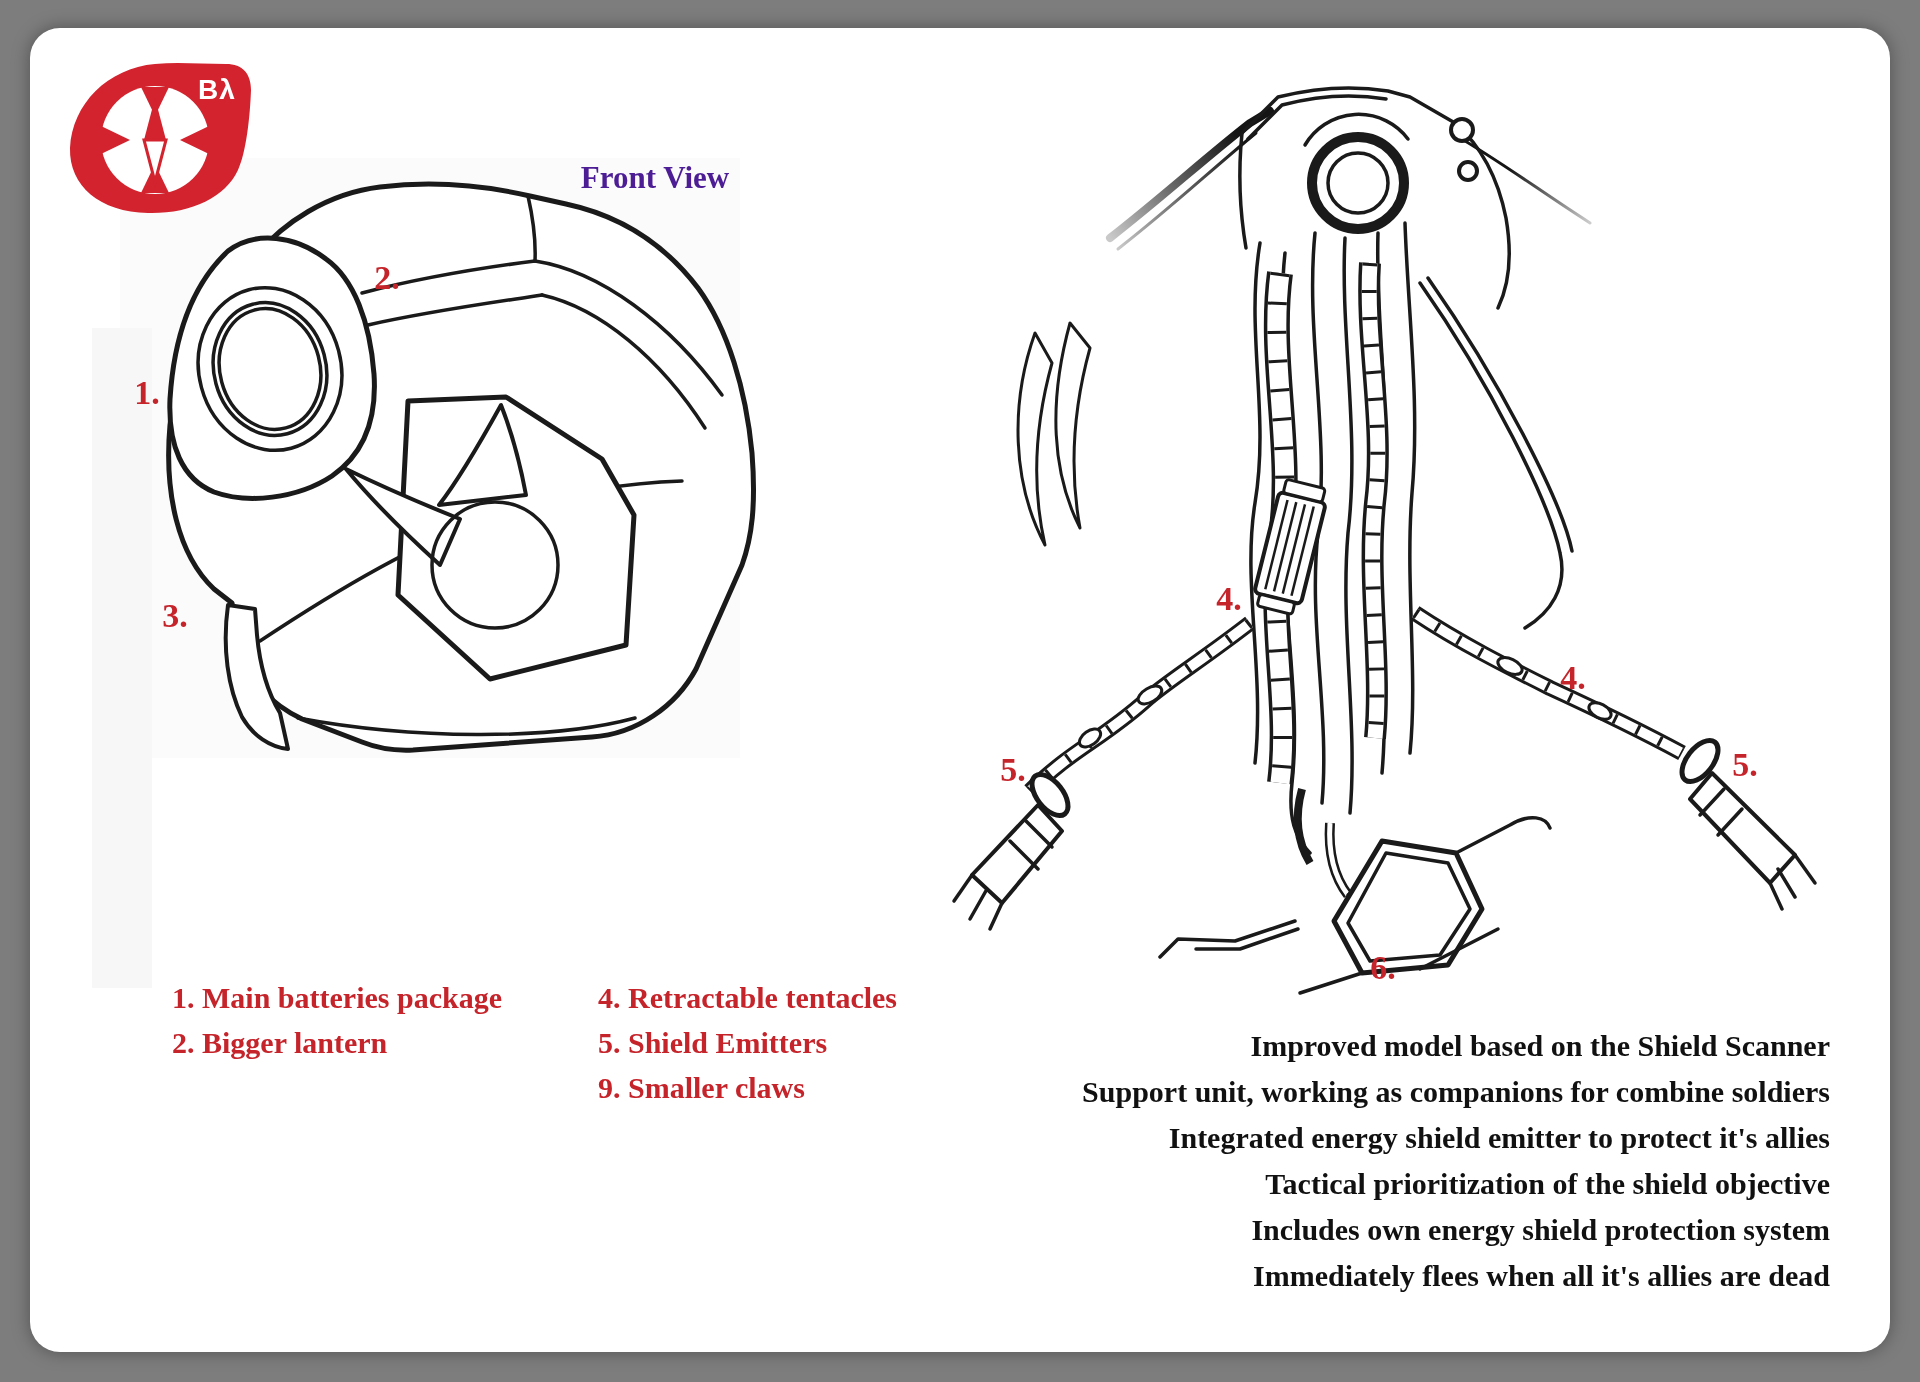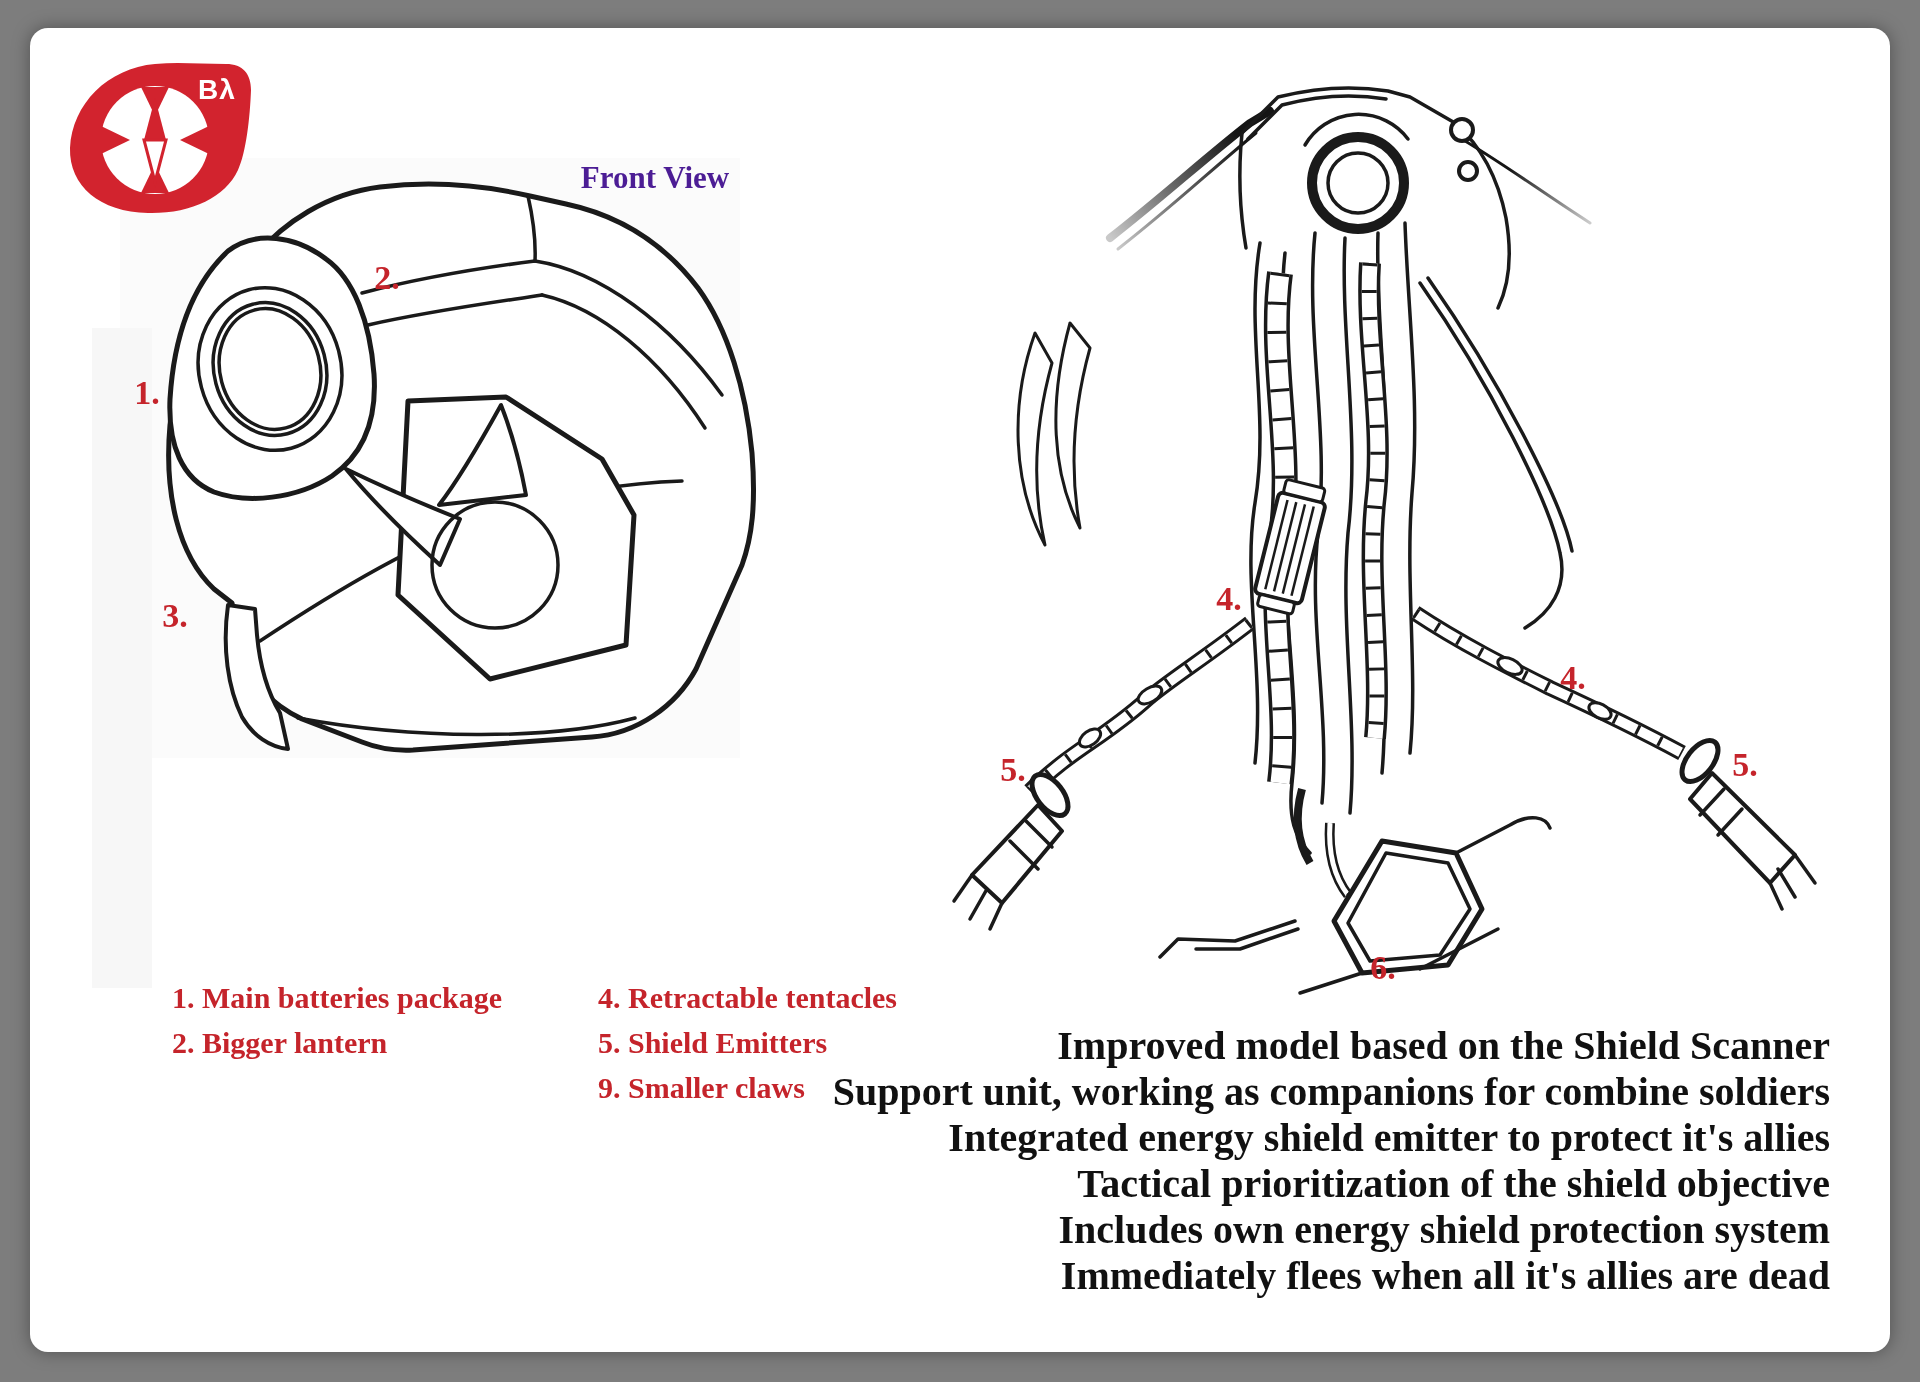--- a/index.html
+++ b/index.html
@@ -4,21 +4,21 @@
 <style>
   html,body{margin:0;padding:0;}
   body{
     width:1920px;height:1382px;
     background:#7d7d7d;
     font-family:"Liberation Serif", serif;
     position:relative;overflow:hidden;
   }
   .paper{
     position:absolute;left:30px;top:28px;width:1860px;height:1324px;
-    background:#ffffff;border-radius:18px;
+    background:#ffffff;border-radius:30px;
     box-shadow:0 0 18px rgba(0,0,0,0.35);
   }
   .patch{position:absolute;background:#f7f7f7;}
   svg{position:absolute;overflow:visible;}
   .fv-title{
     position:absolute;left:500px;top:132px;width:250px;
     text-align:center;font-size:31px;font-weight:bold;color:#4c1d95;
   }
   .callout{
     position:absolute;transform:translate(-50%,-50%);
@@ -29,21 +29,21 @@
     font-size:30px;font-weight:bold;color:#c5242b;margin-left:48px;
   }
   .legend-col div{height:45px;line-height:45px;white-space:nowrap;}
   .legend-col-1{left:94px;}
   .legend-col-2{left:520px;}
   .title-block{position:absolute;left:60px;top:1152px;color:#111;}
   .page-title{font-size:59px;font-weight:bold;letter-spacing:0px;line-height:1.1;}
   .page-subtitle{font-size:35px;font-weight:bold;margin-left:28px;margin-top:2px;}
   .description{
     position:absolute;right:60px;top:995px;width:1100px;
-    text-align:right;font-size:40px;font-weight:bold;color:#111;
+    text-align:right;font-size:30px;font-weight:bold;color:#111;
   }
   .description div{height:46px;line-height:46px;white-space:nowrap;}
   .logo-wrap{position:absolute;left:30px;top:30px;width:200px;height:160px;}
   .logo-mono{
     position:absolute;left:138px;top:16px;width:60px;
     font-family:"Liberation Sans", sans-serif;font-weight:bold;
     font-size:28px;color:#ffffff;letter-spacing:1px;
   }
   .ln{fill:none;stroke:#1a1a1a;stroke-width:3.5;stroke-linecap:round;stroke-linejoin:round;}
   .lnf{fill:#ffffff;stroke:#1a1a1a;stroke-linejoin:round;}

